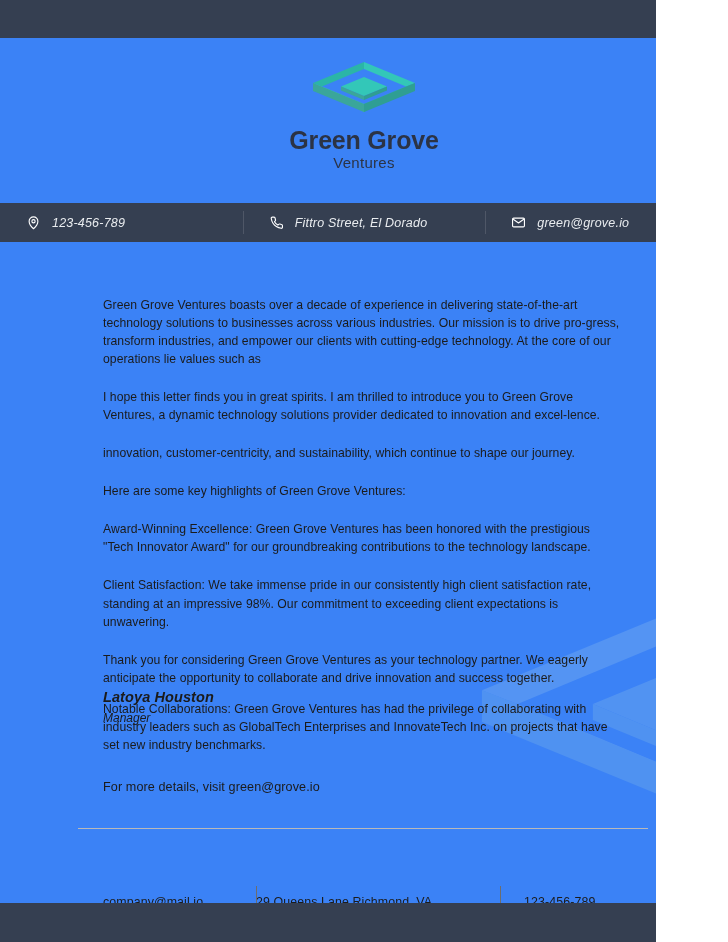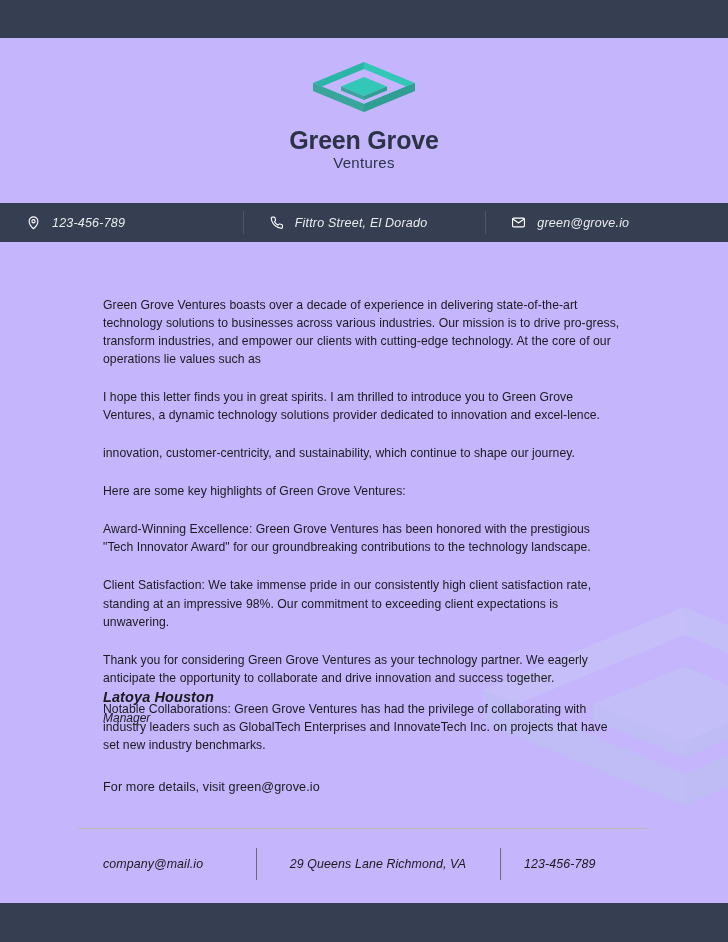--- a/index.html
+++ b/index.html
@@ -7,23 +7,23 @@
     margin: 0;
     padding: 0;
     background: #ffffff;
   }
   body {
     font-family: "Liberation Sans", sans-serif;
     -webkit-font-smoothing: antialiased;
   }
   .page {
     position: relative;
-    width: 728px;
+    width: 656px;
     height: 942px;
-    background: #c4b5fd;
+    background: #3b82f6;
     overflow: hidden;
     box-sizing: border-box;
   }
 
   
   .bar-top {
     position: absolute;
     left: 0; top: 0;
     width: 728px;
     height: 38px;
@@ -182,37 +182,36 @@
     position: absolute;
     left: 78px;
     top: 828px;
     width: 570px;
     height: 1px;
     background: #b9b9b9;
   }
   .footer {
     position: absolute;
     left: 78px;
-    top: 843px;
+    top: 881px;
     width: 570px;
     height: 42px;
     display: flex;
     align-items: center;
-    font-style: italic;
   }
   .footer-cell {
     flex: 1 1 0;
     position: relative;
     height: 100%;
     display: flex;
     align-items: center;
     box-sizing: border-box;
   }
   .footer-cell.c1 { flex: 0 0 178px; padding-left: 25px; }
-  .footer-cell.c2 { flex: 0 0 244px; justify-content: center; }
+  .footer-cell.c2 { flex: 0 0 244px; }
   .footer-cell.c3 { flex: 1 1 auto; padding-left: 24px; }
   .footer-cell + .footer-cell::before {
     content: "";
     position: absolute;
     left: 0;
     top: 5px;
     bottom: 5px;
     width: 1px;
     background: #6d6d6d;
   }

